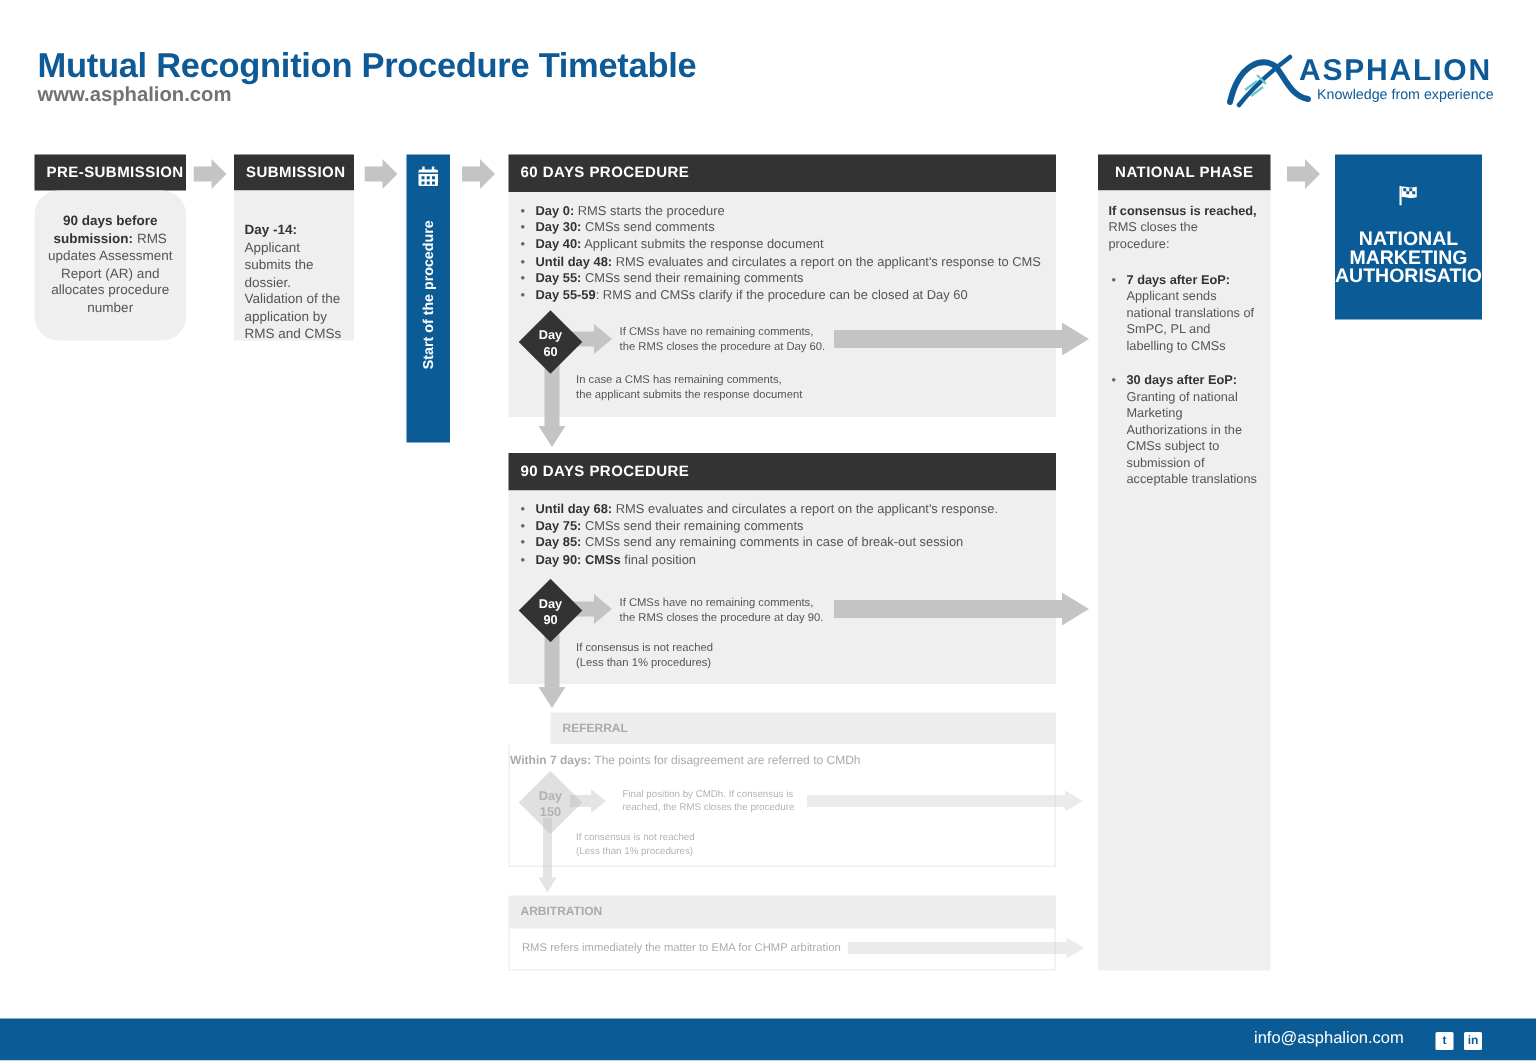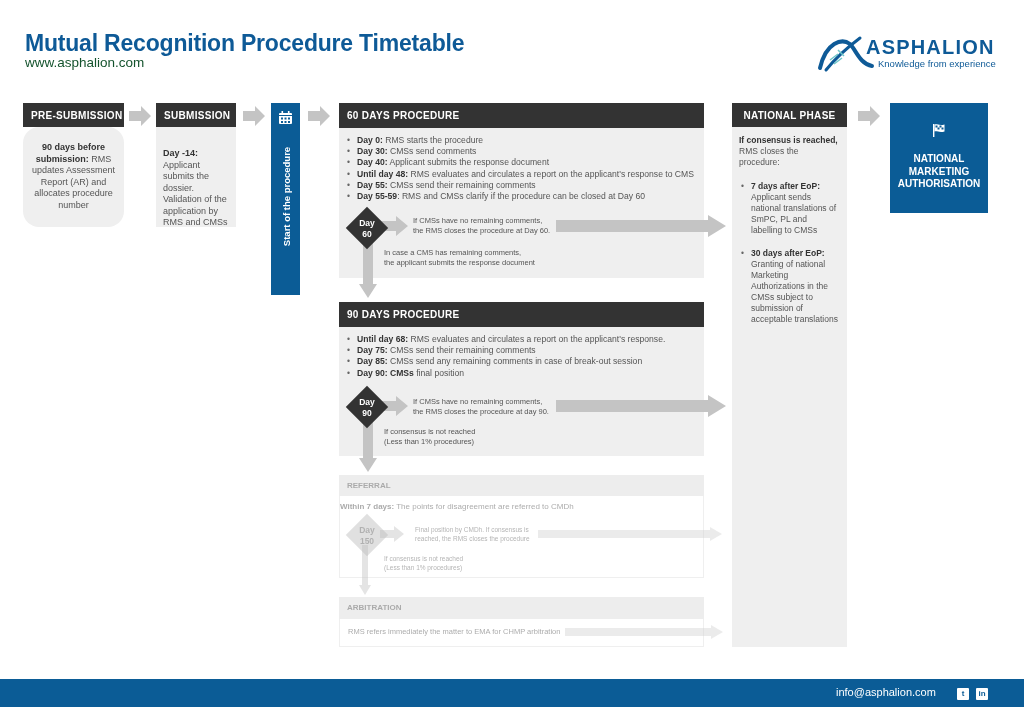--- a/index.html
+++ b/index.html
@@ -1,21 +1,21 @@
 <!DOCTYPE html>
 <html><head>
 <meta charset="utf-8">
 <style>
   * { box-sizing: border-box; margin: 0; padding: 0; }
   html, body { width: 1024px; height: 707px; background: #fff; overflow: hidden; }
   body { position: relative; font-family: "Liberation Sans", sans-serif; color: #555; }
   .abs { position: absolute; }
 
   .title { left: 25px; top: 30px; font-size: 23px; font-weight: bold; color: #0e5a97; letter-spacing: -0.2px; }
-  .subtitle { left: 25px; top: 55px; font-size: 13.5px; color: #14532d; }
+  .subtitle { left: 25px; top: 55px; font-size: 13.5px; color: #737373; font-weight: bold; }
 
   .logo { left: 816px; top: 34px; width: 180px; height: 40px; }
   .logo-text { position: absolute; left: 50px; top: 2px; font-size: 20px; font-weight: bold; color: #0e5a97; letter-spacing: 1.2px; }
   .logo-tag { position: absolute; left: 62px; top: 24px; font-size: 9.5px; color: #0e5a97; }
   .logo svg { position: absolute; left: 0; top: 0; }
 
   .hdr { background: #333333; color: #fff; font-weight: bold; font-size: 10px; letter-spacing: 0.3px; padding-left: 8px; display: flex; align-items: center; height: 24px; }
   .box { background: #efefef; }
 
   .arrow-r { width: 22px; height: 20px; }
@@ -181,21 +181,21 @@
   <svg width="170" height="22">
       <polygon points="0,5 152,5 152,0 170,11 152,22 152,17 0,17" fill="#c4c4c4"></polygon>
     </svg>
 </div>
 <div class="abs small-note" style="left:384px; top:427px;">
   <div>If consensus is not reached</div>
   <div>(Less than 1% procedures)</div>
 </div>
 
 <div class="abs faded" style="left:339px; top:475px; width:365px;">
-  <div style="background:#d9d9d9; height:21px; font-size:8px; font-weight:bold; color:#444; padding:6px 0 0 8px;">REFERRAL</div>
+  <div style="background:#d9d9d9; height:21px; font-size:8px; font-weight:bold; color:#444; padding:6px 0 0 8px;margin-left:28px;">REFERRAL</div>
   <div style="height:82px; border:1px solid #ddd; border-top:none; padding:6px 0 0 0; font-size:8px; color:#444;">
     <b>Within 7 days:</b><span> The points for disagreement are referred to CMDh</span>
   </div>
 </div>
 <div class="abs faded" style="left:359px; top:545px; width:12px; height:50px;">
   <svg width="12" height="50">
       <polygon points="3,0 9,0 9,40 12,40 6,50 0,40 3,40" fill="#c4c4c4"></polygon>
     </svg>
 </div>
 <div class="abs faded" style="left:380px; top:526px; width:24px; height:16px;">
@@ -252,21 +252,21 @@
 
 <div class="abs" style="left:890px; top:103px; width:98px; height:110px; background:#0b5c96;">
   <svg class="abs" style="left:42px; top:20px;" width="14" height="14" viewBox="0 0 14 14">
     <rect x="1" y="1" width="1.4" height="13" fill="#fff"></rect>
     <path d="M2.4 1.5 C5 0.5, 7 3, 12.5 1.5 L12.5 8.5 C7 10, 5 7.5, 2.4 8.5 Z" fill="#fff"></path>
     <rect x="3.5" y="2.5" width="2" height="2" fill="#0b5c96"></rect>
       <rect x="7.5" y="2.5" width="2" height="2" fill="#0b5c96"></rect>
     <rect x="5.5" y="4.5" width="2" height="2" fill="#0b5c96"></rect>
       <rect x="9.5" y="4.5" width="2" height="2" fill="#0b5c96"></rect>
   </svg>
-  <div class="abs" style="left:0; top:50px; width:98px; text-align:center; color:#fff; font-weight:bold; font-size:10px; line-height:12.5px;">
+  <div class="abs" style="left:0; top:50px; width:98px; text-align:center; color:#fff; font-weight:bold; font-size:13px; line-height:12.5px;">
     <div>NATIONAL</div>
     <div>MARKETING</div>
     <div>AUTHORISATION</div>
   </div>
 </div>
 
 <div class="abs footer">
   <span class="footer-email">info@asphalion.com</span>
   <span class="social" style="left:957px;">t</span>
   <span class="social" style="left:976px;">in</span>

